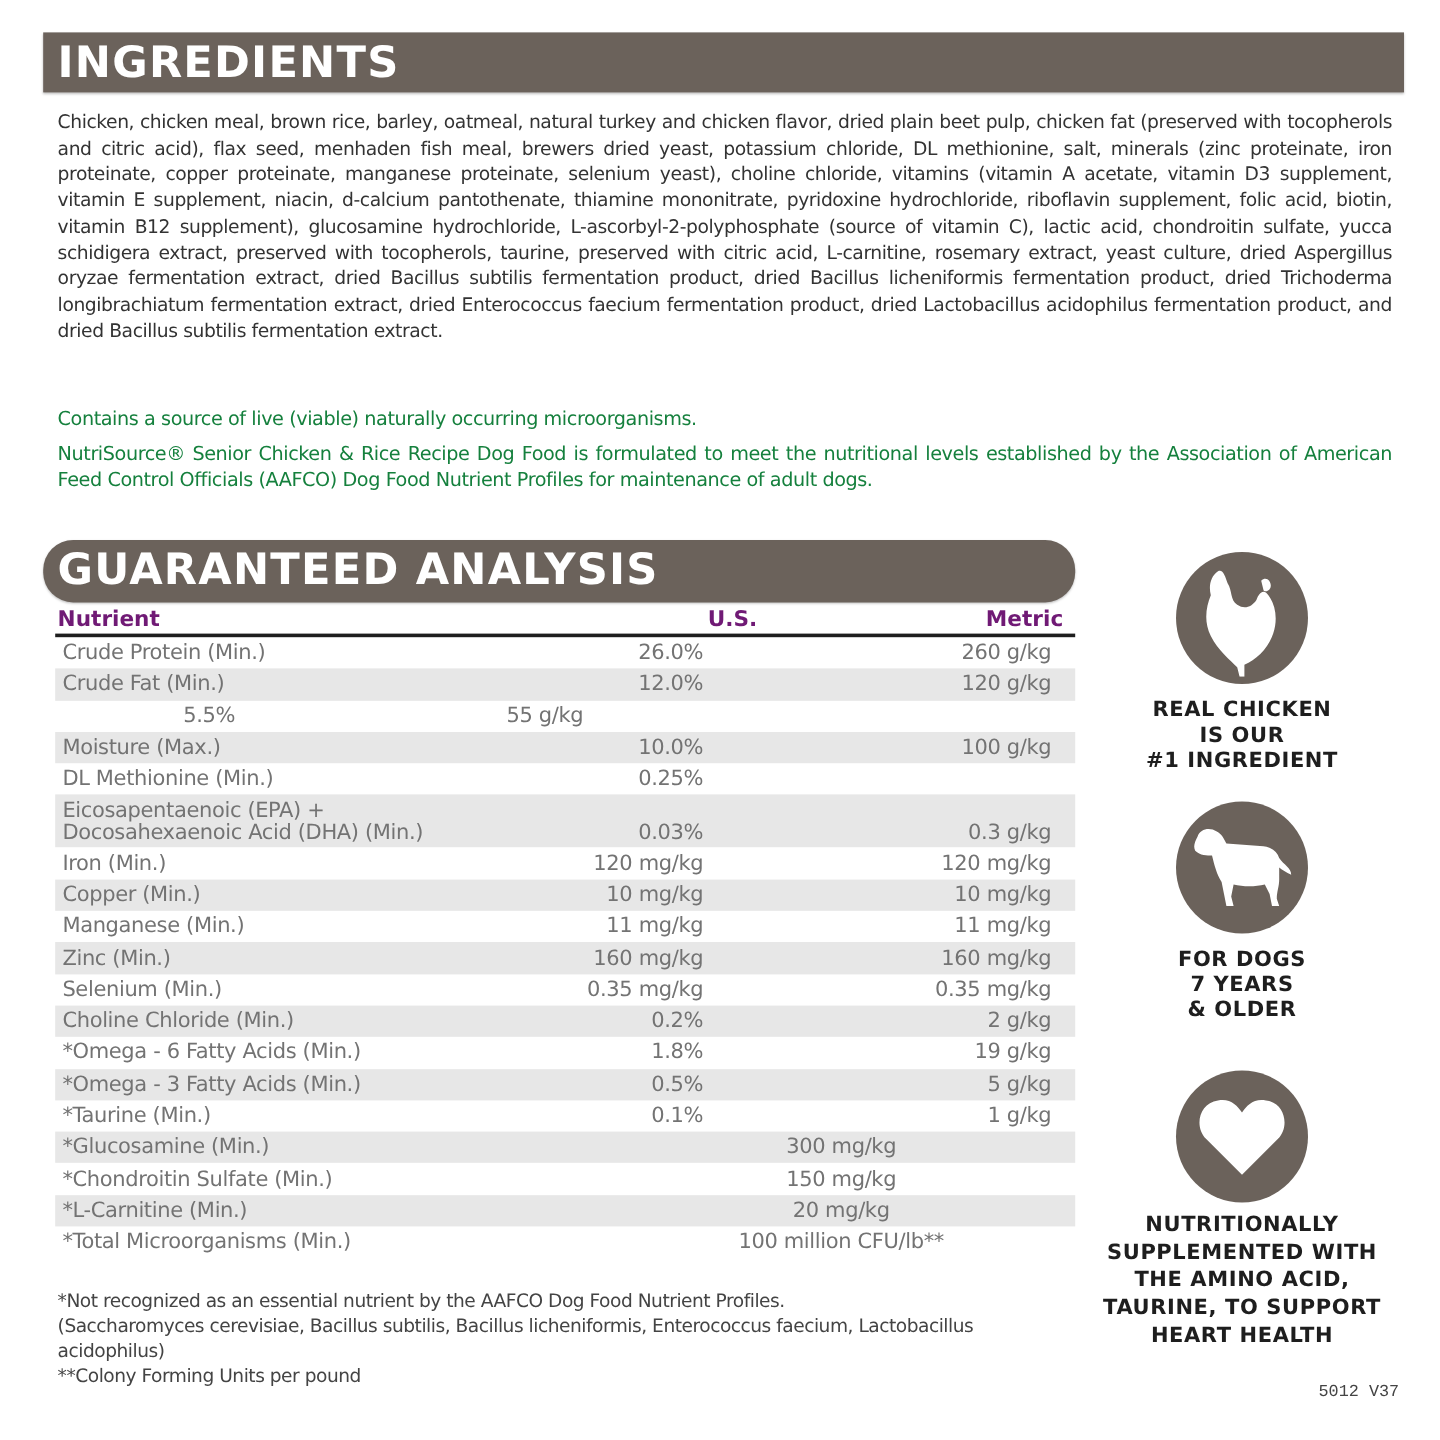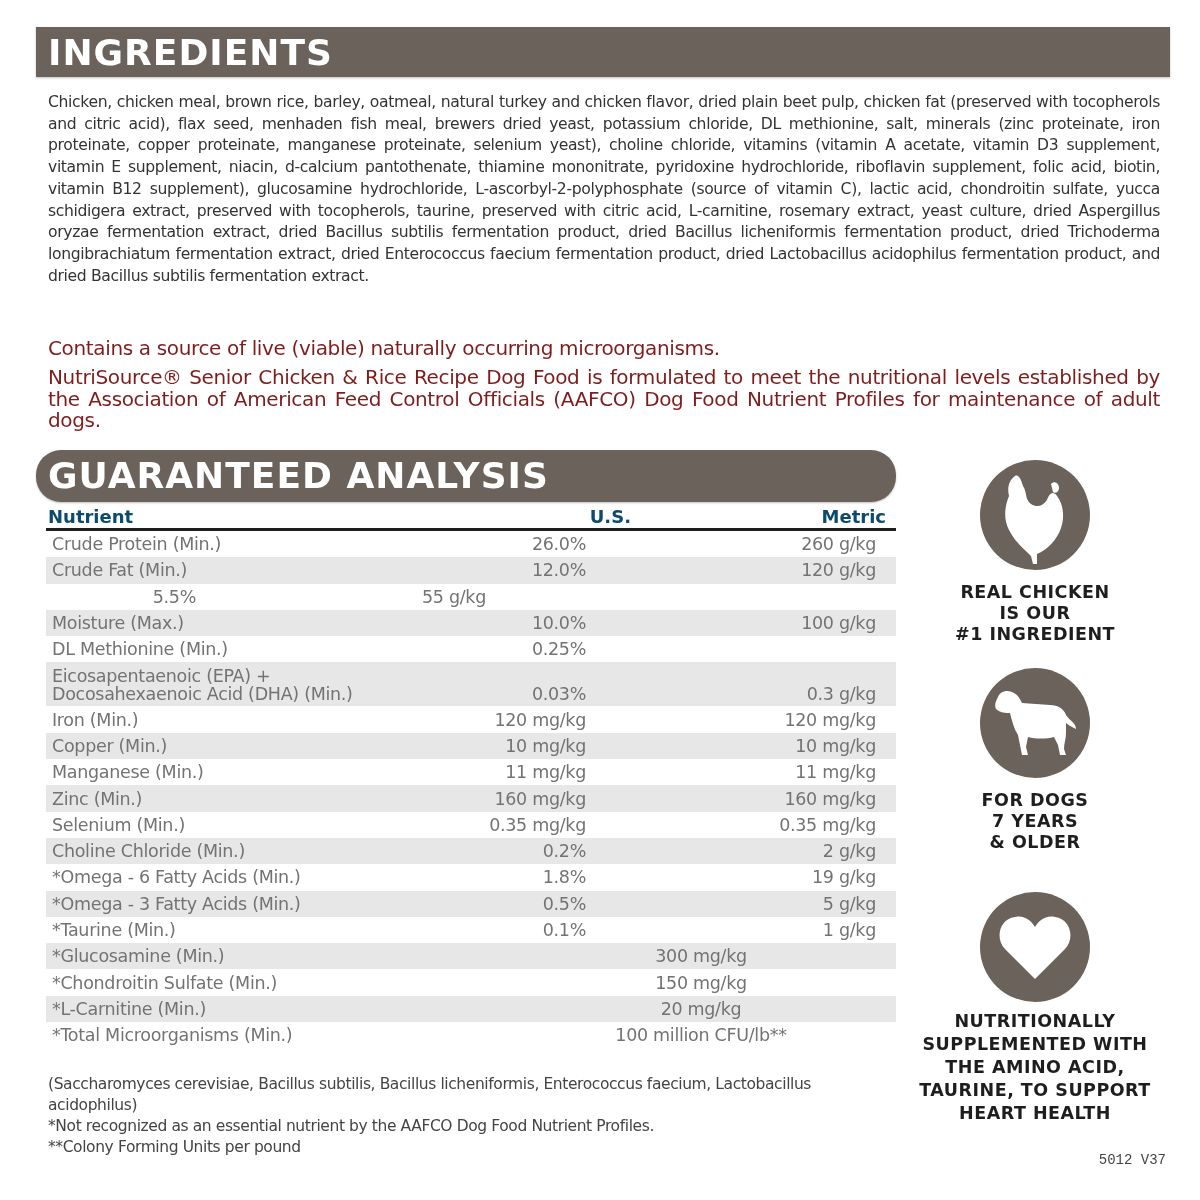--- a/index.html
+++ b/index.html
@@ -17,26 +17,26 @@
   }
   .banner-ingredients { left: 36px; top: 27px; width: 1134px; height: 50px; padding-left: 12px; font-size: 36px; line-height: 52px; }
   .banner-analysis { left: 36px; top: 450px; width: 860px; height: 52px; padding-left: 12px; font-size: 36px; line-height: 52px; border-radius: 25px; }
 
   .ingredients-text {
     position: absolute; left: 48px; top: 92px; width: 1112px;
     font-size: 15.6px; line-height: 21.7px; text-align: justify; color: #333;
     font-family: "DejaVu Sans", sans-serif; letter-spacing: -0.35px;
     word-spacing: 0px;
   }
-  .para { position: absolute; left: 48px; width: 1112px; font-size: 20px; line-height: 21.5px; color: #7f1d1d; font-family: "DejaVu Sans", sans-serif; letter-spacing: -0.35px; text-align: justify; }
+  .para { position: absolute; left: 48px; width: 1112px; font-size: 16px; line-height: 21.5px; color: #15803d; font-family: "DejaVu Sans", sans-serif; letter-spacing: -0.35px; text-align: justify; }
   .para-live { top: 338px; }
   .para-aafco { top: 367px; }
 
   .table { position: absolute; left: 46px; top: 506px; width: 850px; }
-  .thead { display: flex; height: 25px; border-bottom: 3px solid #1e1e1e; font-family: "DejaVu Sans", sans-serif; font-weight: bold; font-size: 18px; color: #0c4a6e; align-items: flex-end; padding-bottom: 1px; }
+  .thead { display: flex; height: 25px; border-bottom: 3px solid #1e1e1e; font-family: "DejaVu Sans", sans-serif; font-weight: bold; font-size: 18px; color: #701a75; align-items: flex-end; padding-bottom: 1px; }
   .thead .c-name { width: 390px; padding-left: 2px; }
   .thead .c-us { width: 195px; text-align: right; }
   .thead .c-metric { width: 255px; text-align: right; }
 
   .trow { display: flex; align-items: center; height: 26.3px; font-size: 17.5px; color: #737373; font-family: "DejaVu Sans", sans-serif; letter-spacing: -0.3px; }
   .trow.alt { background: #e7e7e7; }
   .trow.tall { height: 44px; align-items: flex-end; padding-bottom: 3px; line-height: 18px; }
   .trow .c-name { width: 390px; padding-left: 6px; white-space: pre-line; }
   .trow .c-us { width: 150px; text-align: right; margin-left: 0; }
   .trow .c-metric { width: 300px; text-align: right; padding-right: 10px; }
@@ -159,22 +159,22 @@
         <div class="c-span">20 mg/kg</div>
       </div>
       <div class="trow">
         <div class="c-name">*Total Microorganisms (Min.)</div>
         <div class="c-span">100 million CFU/lb**</div>
       </div>
     </div>
 </div>
 
 <div class="footnotes">
+  <div>*Not recognized as an essential nutrient by the AAFCO Dog Food Nutrient Profiles.</div>
   <div>(Saccharomyces cerevisiae, Bacillus subtilis, Bacillus licheniformis, Enterococcus faecium, Lactobacillus acidophilus)</div>
-  <div>*Not recognized as an essential nutrient by the AAFCO Dog Food Nutrient Profiles.</div>
   <div>**Colony Forming Units per pound</div>
 </div>
 
 <div class="feature f1">
   <div class="circle">
     <svg width="84" height="98" viewBox="0 0 84 98">
       <path fill="#ffffff" d="M22 10 C 16 14 14 22 16 30 C 12 40 10 52 16 64 C 22 76 32 84 38 90 L 40 98 L 44 98 L 44 88 C 54 84 64 74 68 62 C 72 50 70 38 64 30 C 60 24 56 28 54 34 C 50 40 44 42 38 38 C 32 34 34 26 30 20 C 28 14 26 8 22 10 Z M 58 18 C 62 14 66 18 66 22 C 66 26 62 28 60 26 Z"></path>
     </svg>
   </div>
   <div class="caption">REAL CHICKEN

